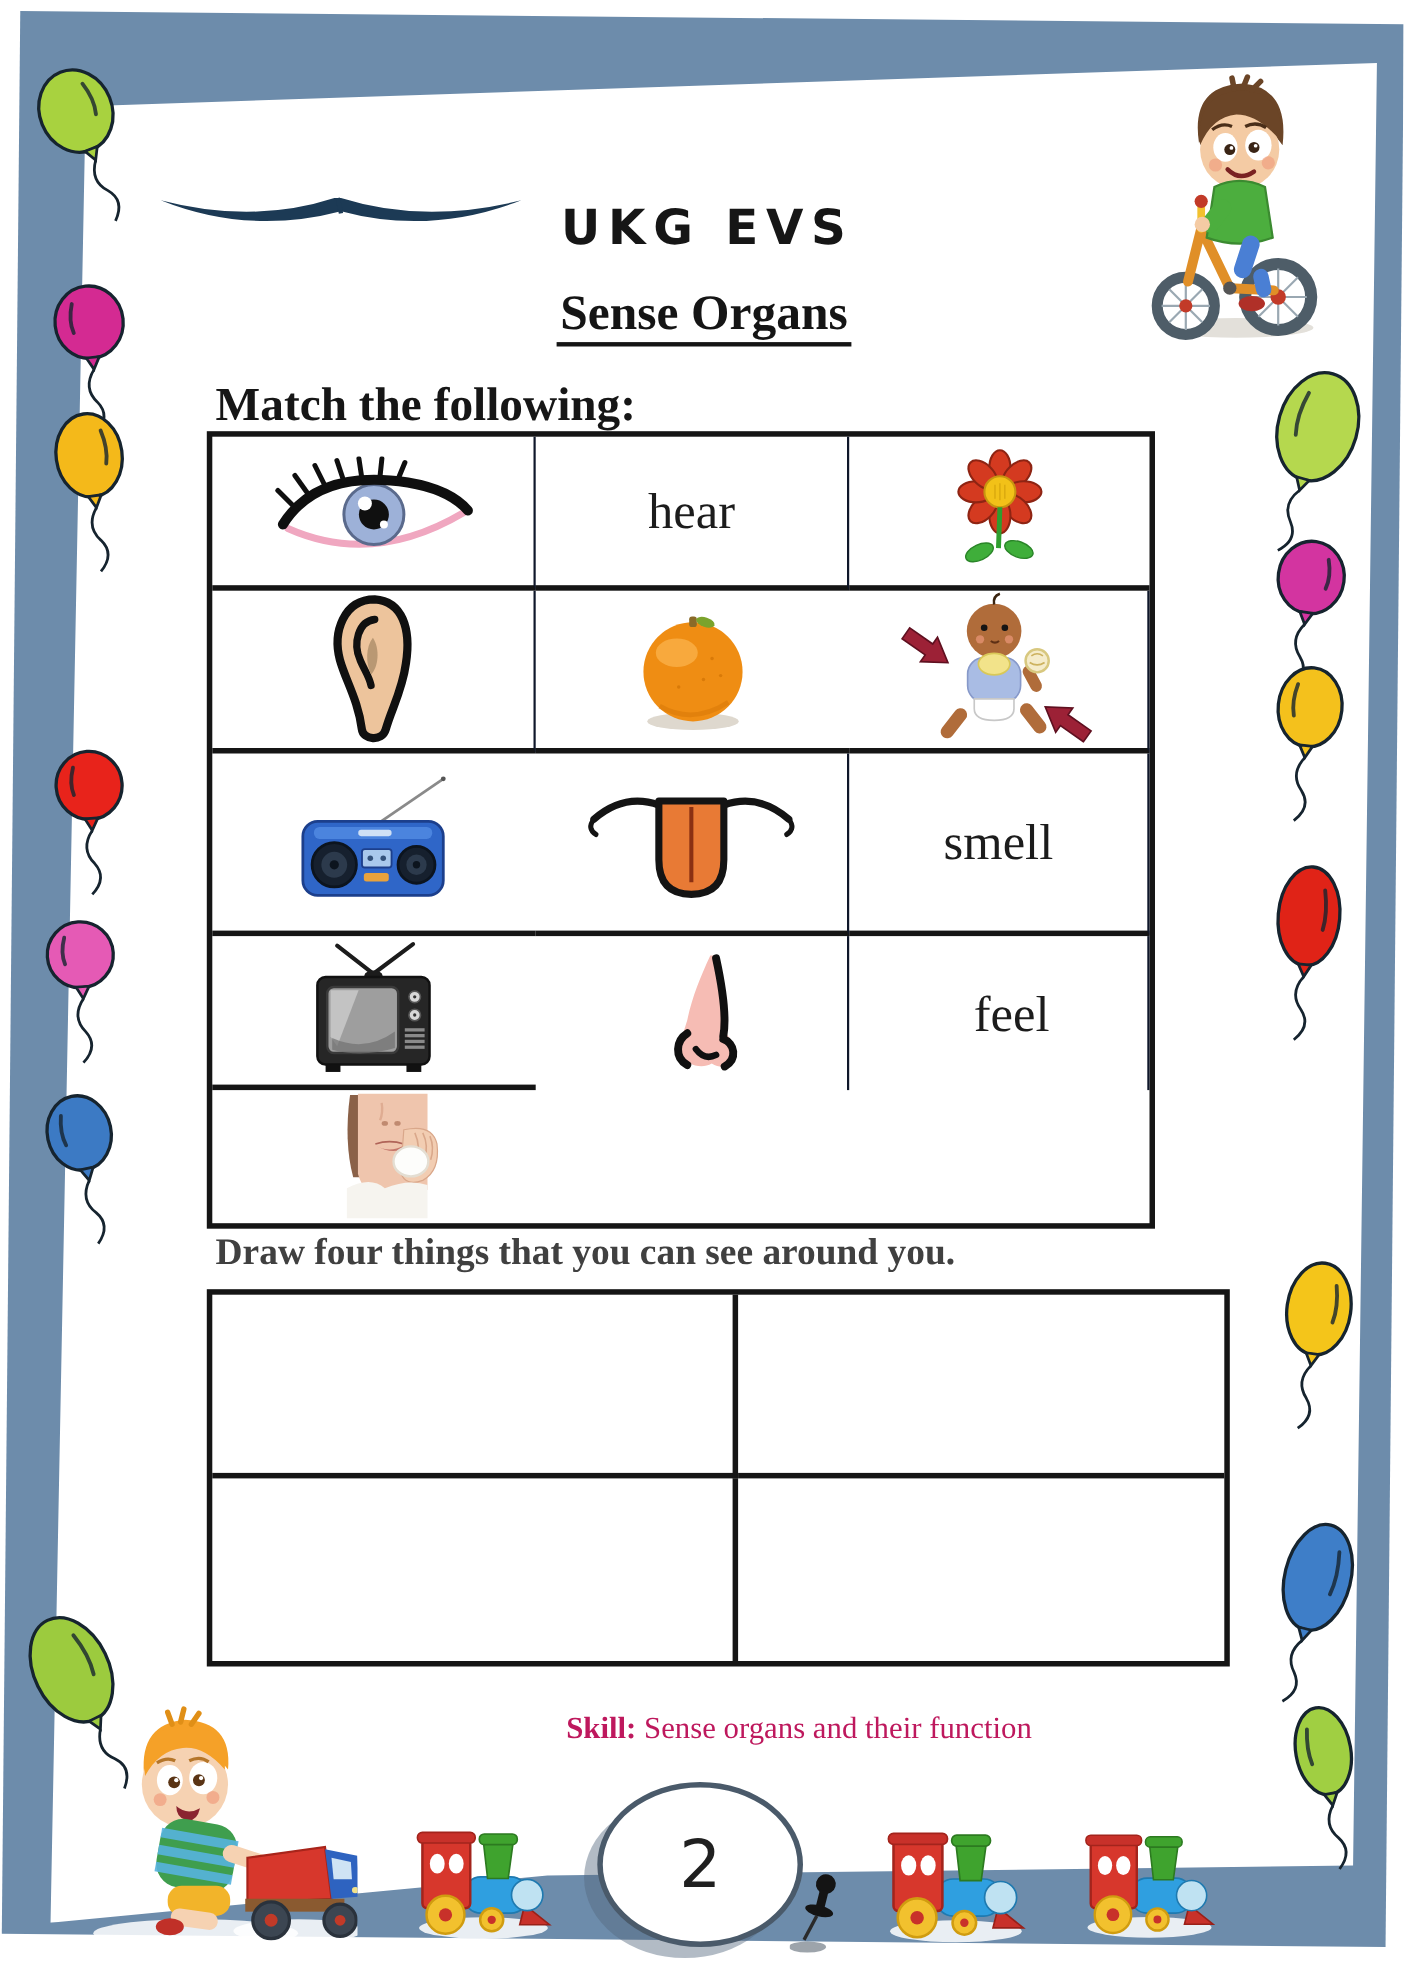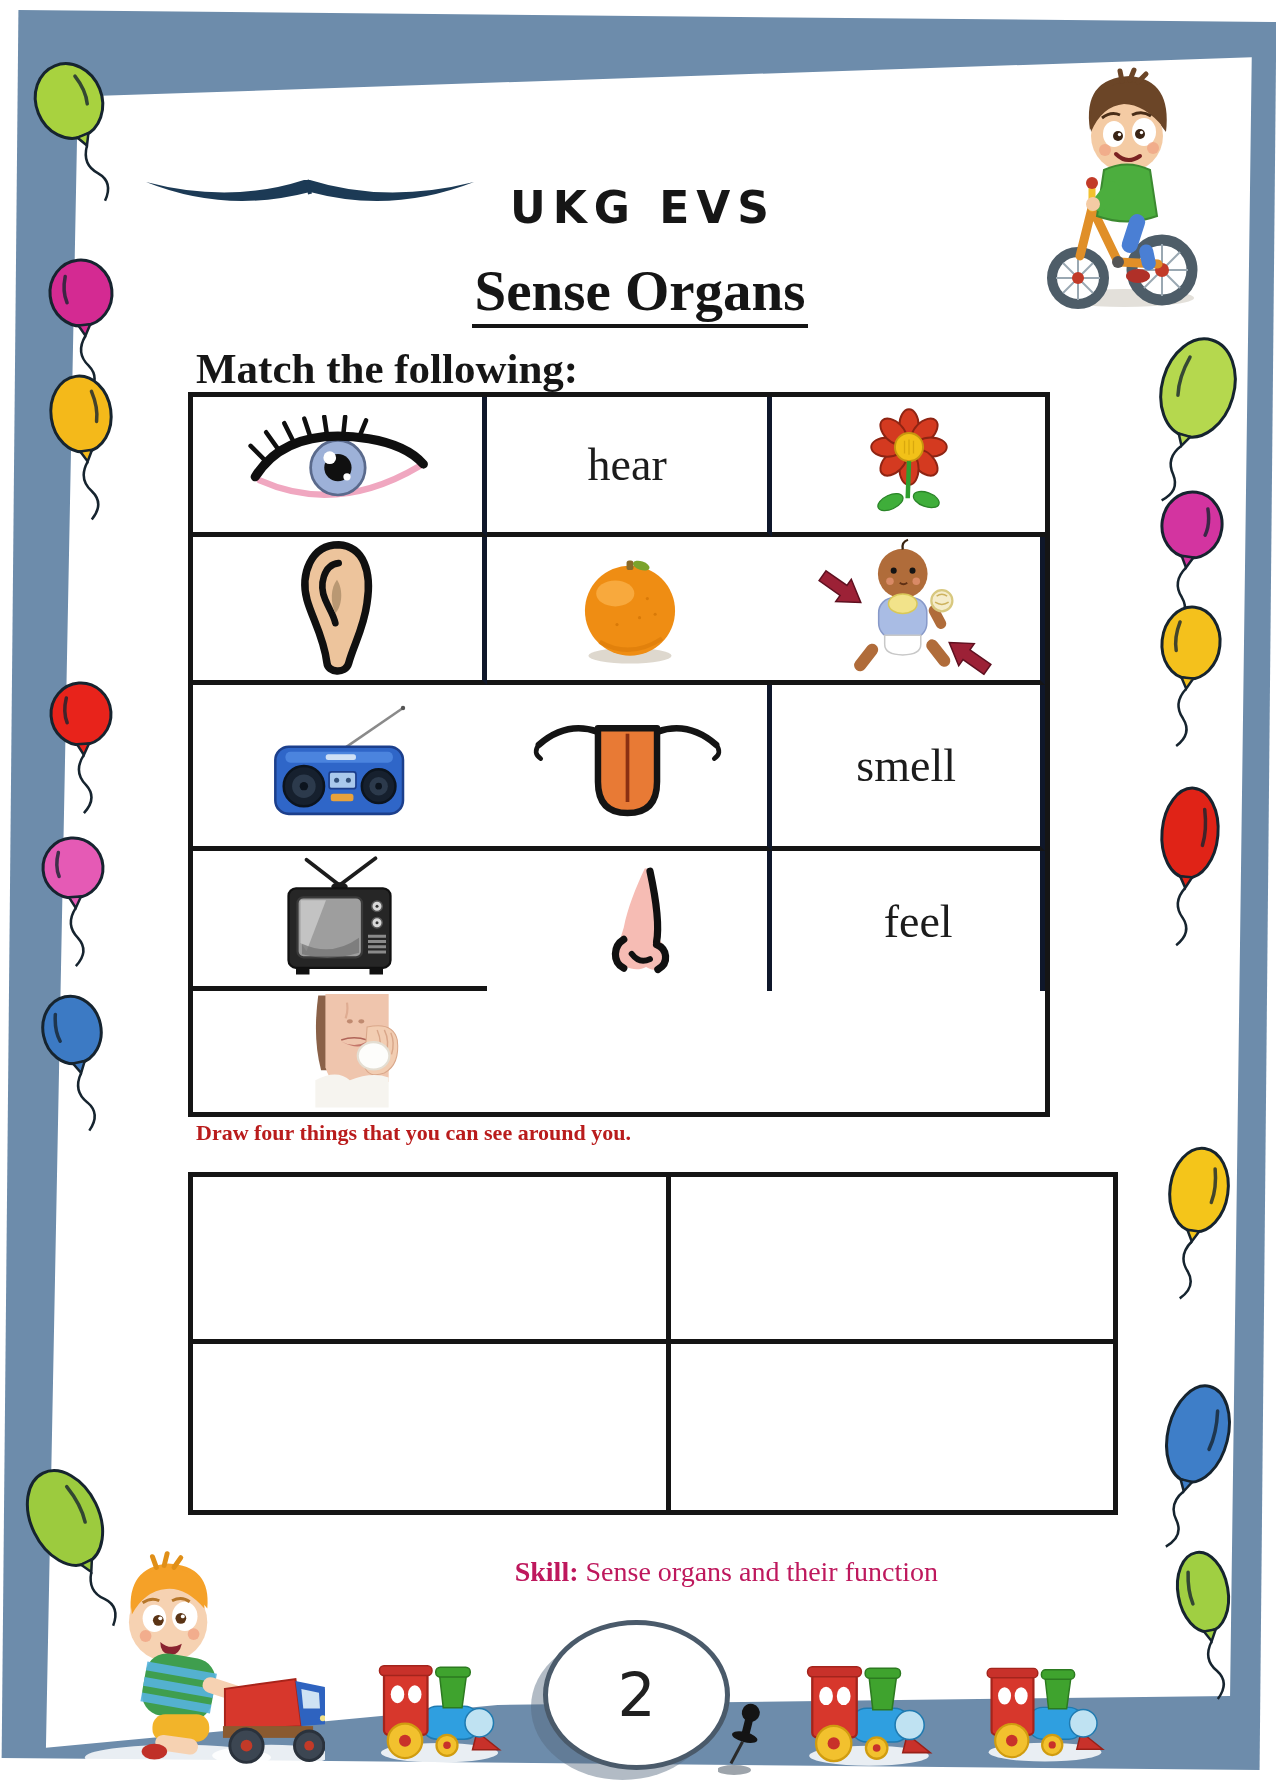--- a/index.html
+++ b/index.html
@@ -17,34 +17,34 @@
         font-family:"Liberation Serif",serif;font-weight:bold;font-size:55px;line-height:1;}
   .logo .lg1{color:#bf7c20;}
   .logo .lg2{color:#72c3ec;}
   .logo .lg3{color:#1c3a55;font-size:17px;font-weight:bold;}
   .logo .globe{display:inline-block;vertical-align:-2px;margin:0 1px;}
   .swoosh{position:absolute;left:138px;top:168px;}
 
   .title{position:absolute;left:498px;top:182px;width:290px;text-align:center;
          font-family:"DejaVu Sans",sans-serif;font-weight:800;font-size:44px;letter-spacing:7px;color:#161616;}
   .subtitle{position:absolute;left:440px;top:258px;width:400px;text-align:center;
-            font-size:57px;font-weight:bold;color:#151515;}
+            font-size:45px;font-weight:bold;color:#151515;}
   .subtitle span{border-bottom:4px solid #151515;padding:0 3px 2px 3px;}
 
   .m-head{position:absolute;left:196px;top:344px;font-size:43px;font-weight:bold;color:#161616;}
 
   .mtable{position:absolute;left:188px;top:392px;width:852px;height:715px;border:5px solid #151515;
           display:grid;grid-template-columns:34.5% 33.5% 32%;grid-template-rows:140px 148px 166px 140px 121px;background:#fff;}
   .mcell{display:flex;align-items:center;justify-content:center;overflow:hidden;
-         border-right:5px solid #0f172a;border-bottom:5px solid #151515;}
+         border-right:2px solid #0f172a;border-bottom:5px solid #151515;}
   .mcell.lastcol{border-right:none;}
   .mcell.lastrow{border-bottom:none;padding-left:24px;}
   .word{font-size:46px;color:#1c1c1c;}
 
-  .d-head{position:absolute;left:196px;top:1120px;font-size:22px;font-weight:bold;color:#b91c1c;}
+  .d-head{position:absolute;left:196px;top:1120px;font-size:34px;font-weight:bold;color:#404040;}
   .dgrid{position:absolute;left:188px;top:1172px;width:920px;height:333px;border:5px solid #151515;
          display:grid;grid-template-columns:52% 48%;grid-template-rows:50% 50%;background:#fff;}
   .dcell{border-right:5px solid #151515;border-bottom:5px solid #151515;}
   .dcell.lastcol{border-right:none;}
   .dcell.lastrow{border-bottom:none;}
 
   .skill{position:absolute;left:338px;top:1556px;width:600px;text-align:right;font-size:28px;color:#be185d;}
   .skill b{font-weight:bold;}
 
   .page-oval{position:absolute;left:543px;top:1620px;width:177px;height:140px;background:#ffffff;

